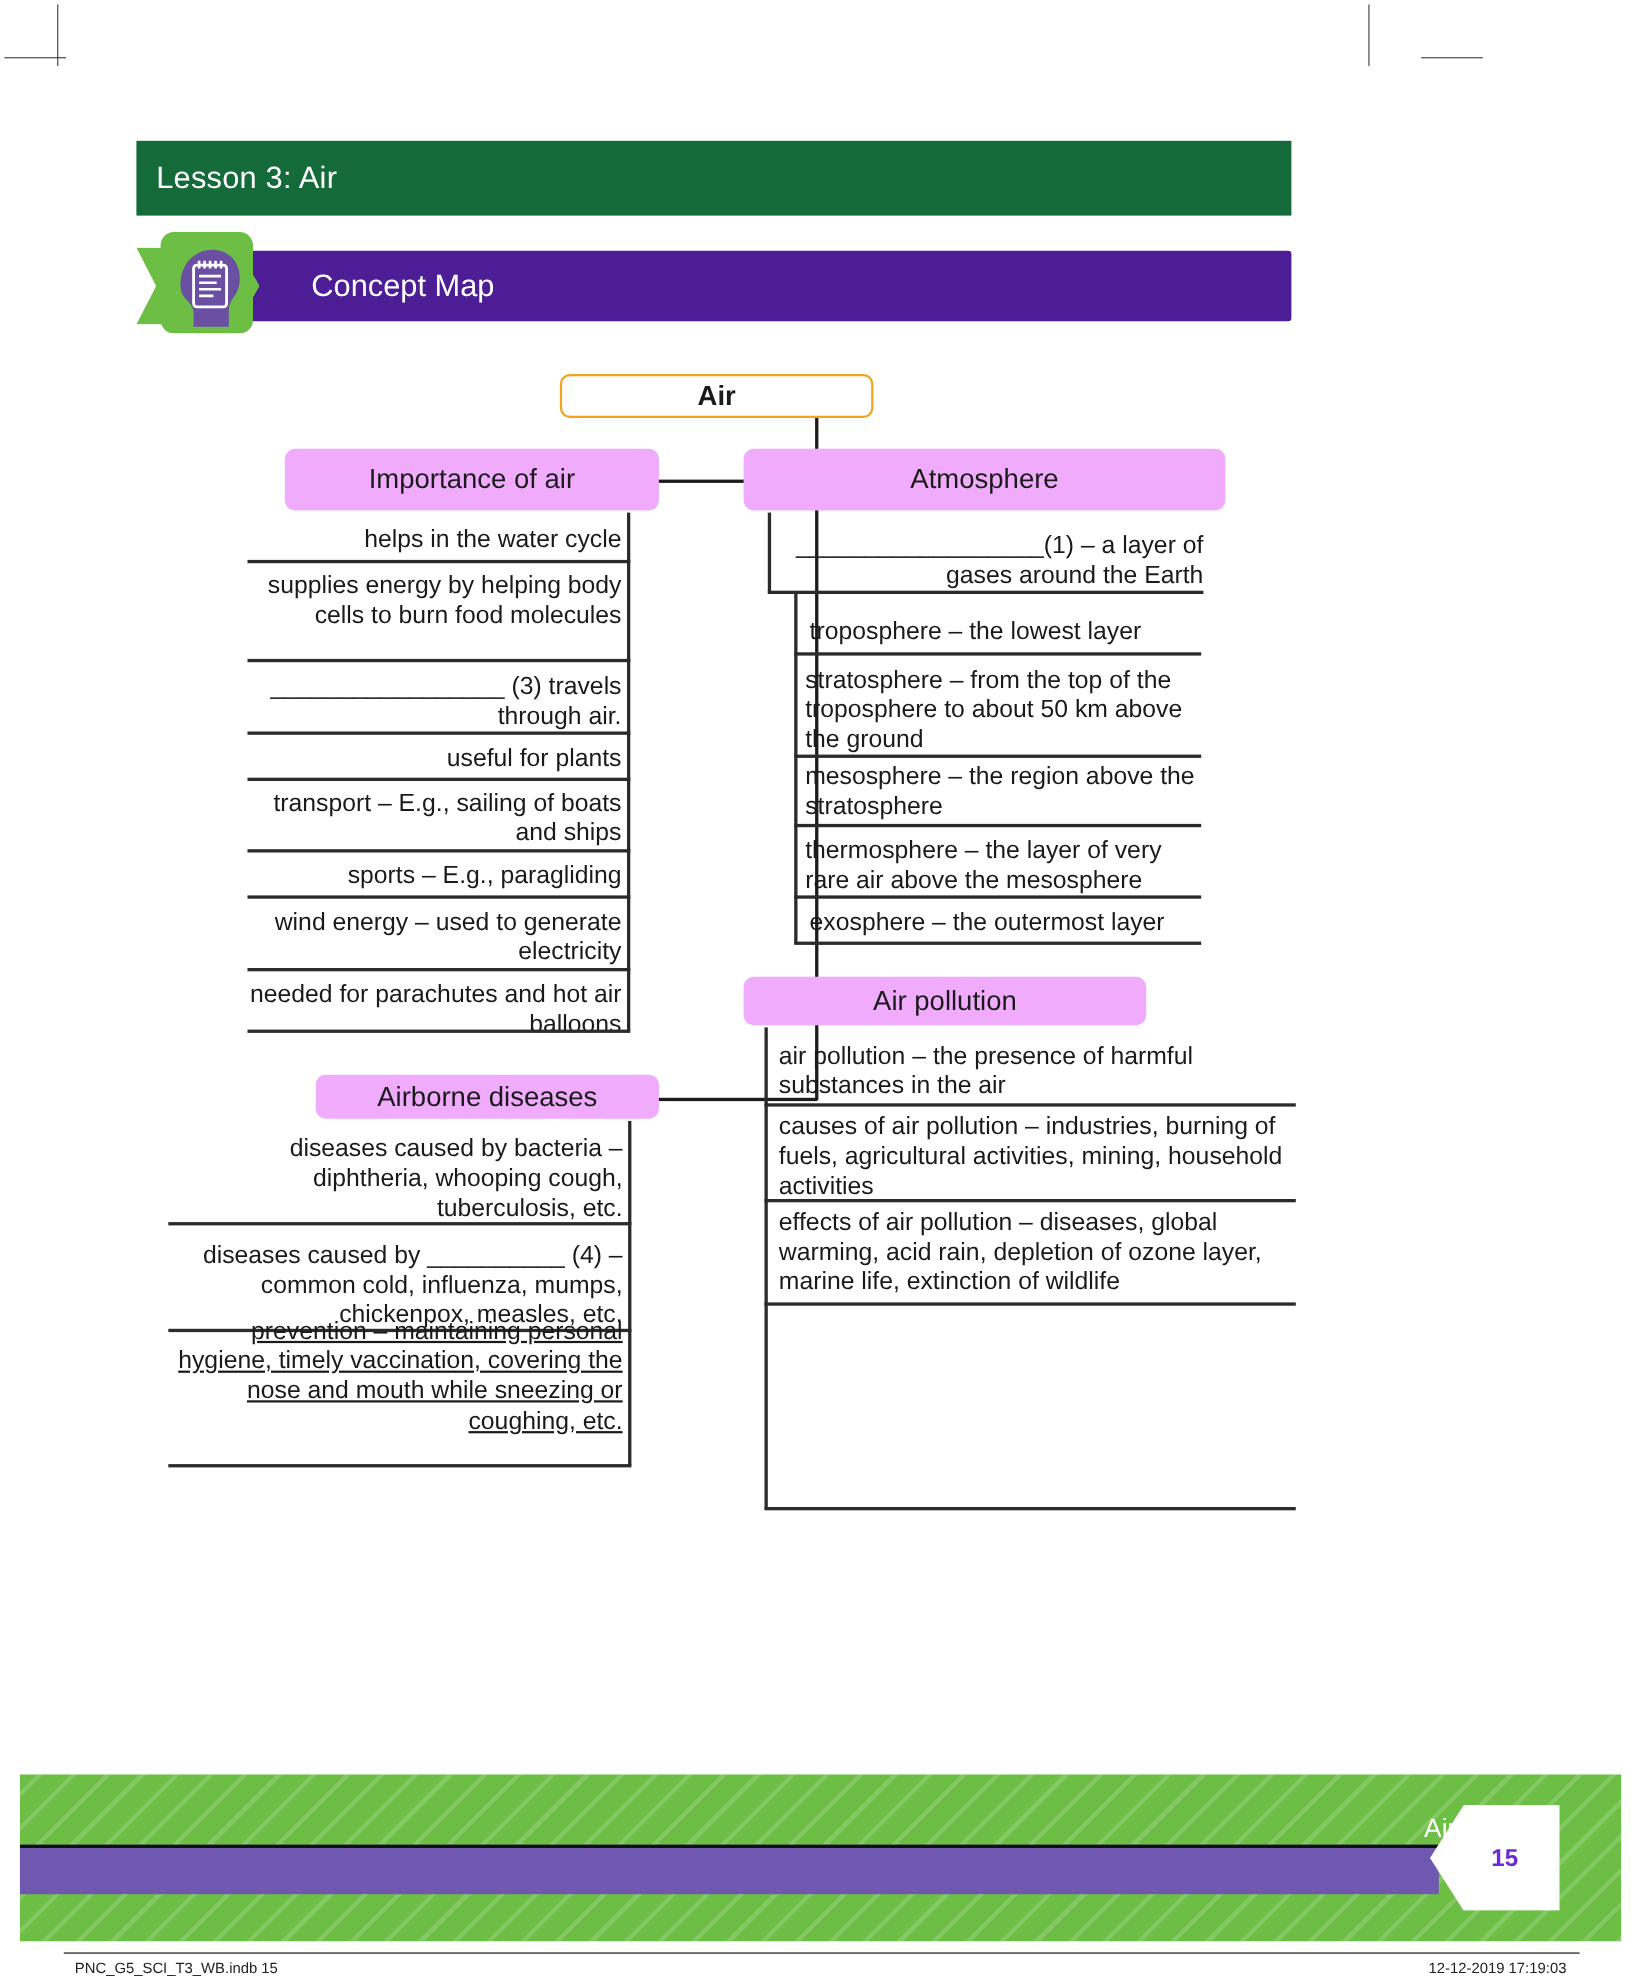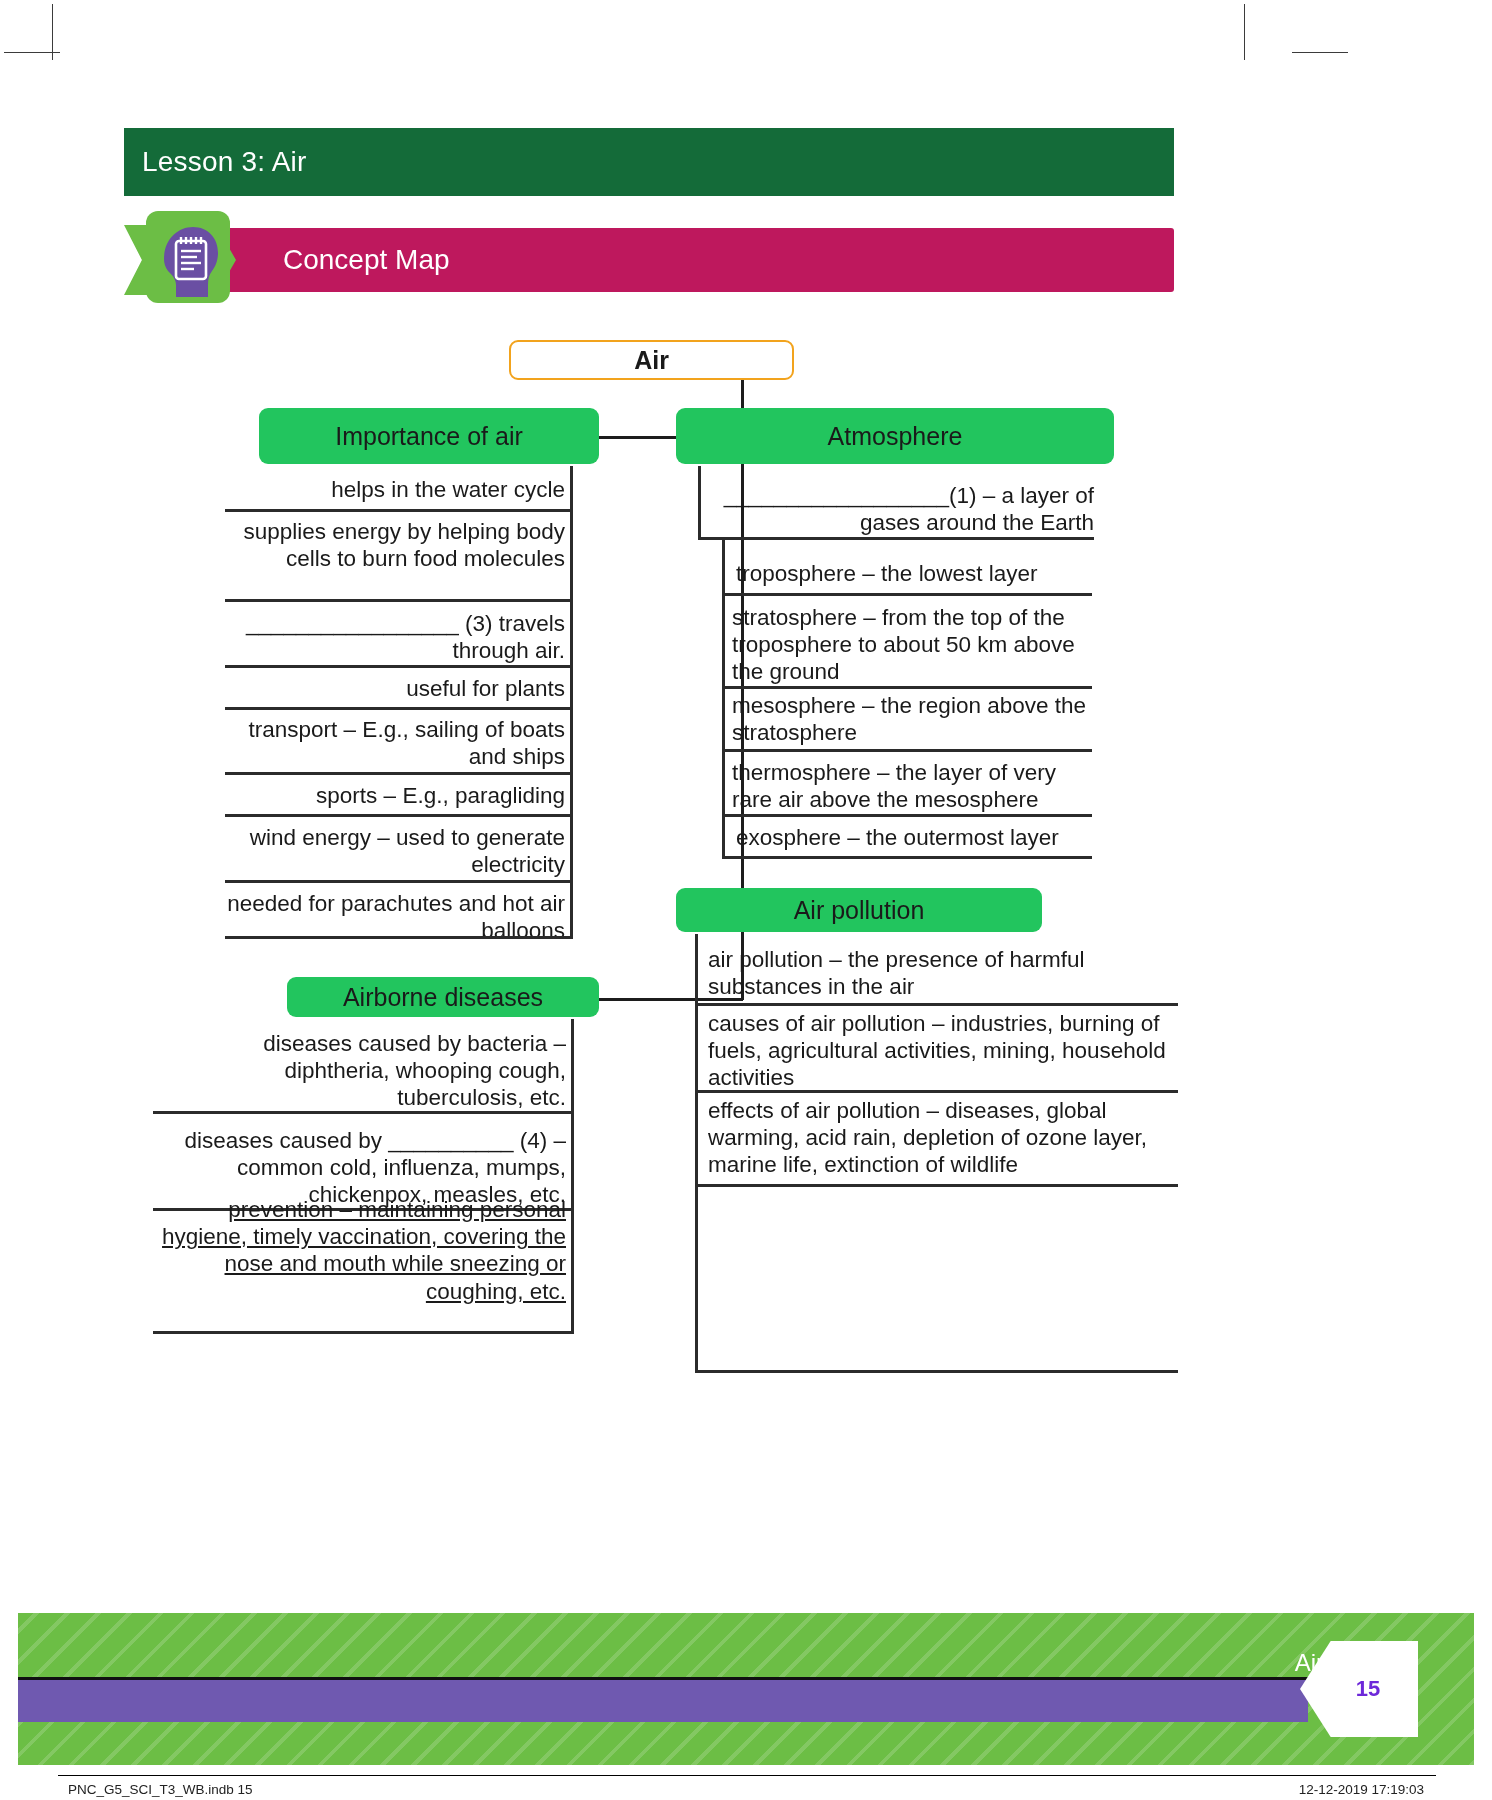--- a/index.html
+++ b/index.html
@@ -42,21 +42,21 @@
     letter-spacing: 0.2px;
   }
 
   
   .cm-banner {
     position: absolute;
     left: 225px;
     top: 228px;
     width: 949px;
     height: 64px;
-    background: #be185d;
+    background: #4c1d95;
     border-radius: 3px;
     display: flex;
     align-items: center;
   }
   .cm-banner .label {
     color: #ffffff;
     font-size: 28px;
     padding-left: 58px;
   }
 
@@ -111,21 +111,21 @@
     color: #1a1a1a;
     border-radius: 9px;
     z-index: 5;
   }
   .node.root {
     background: #ffffff;
     border: 2.5px solid #F2A31D;
     font-weight: 700;
   }
   .node.branch {
-    background: #22c55e;
+    background: #f0abfc;
     text-align: center;
   }
 
   
   .entry {
     position: absolute;
     box-sizing: border-box;
     font-size: 22.5px;
     line-height: 1.21;
     color: #1a1a1a;

